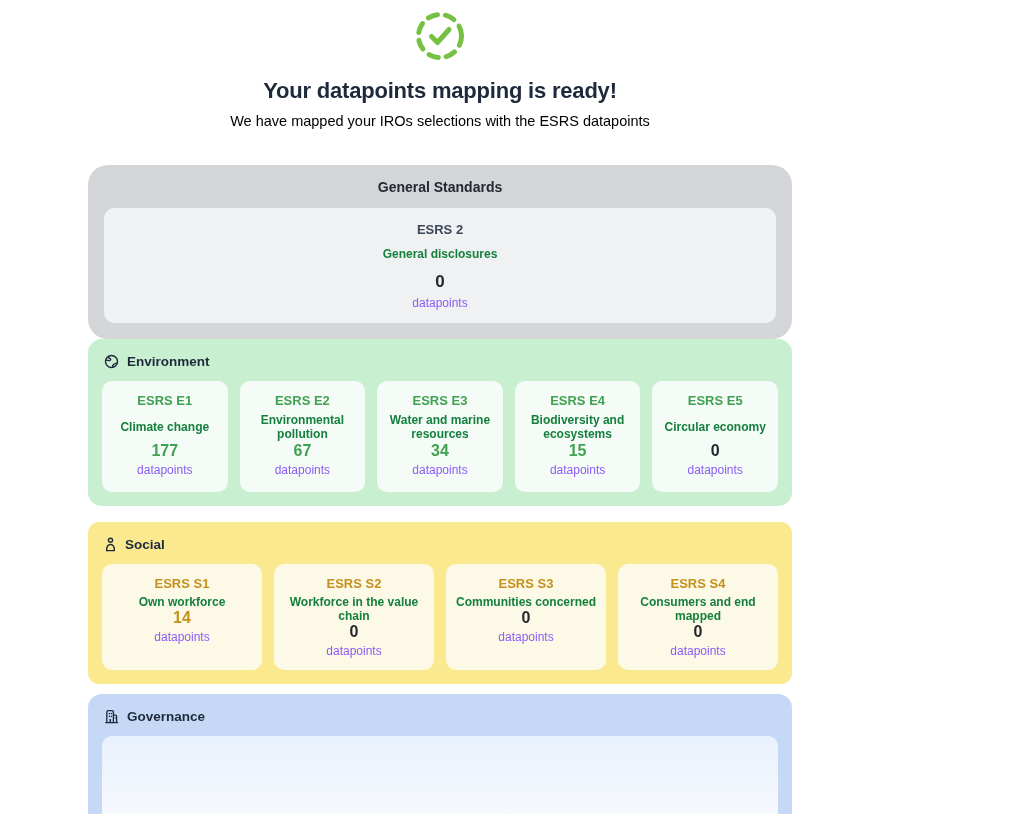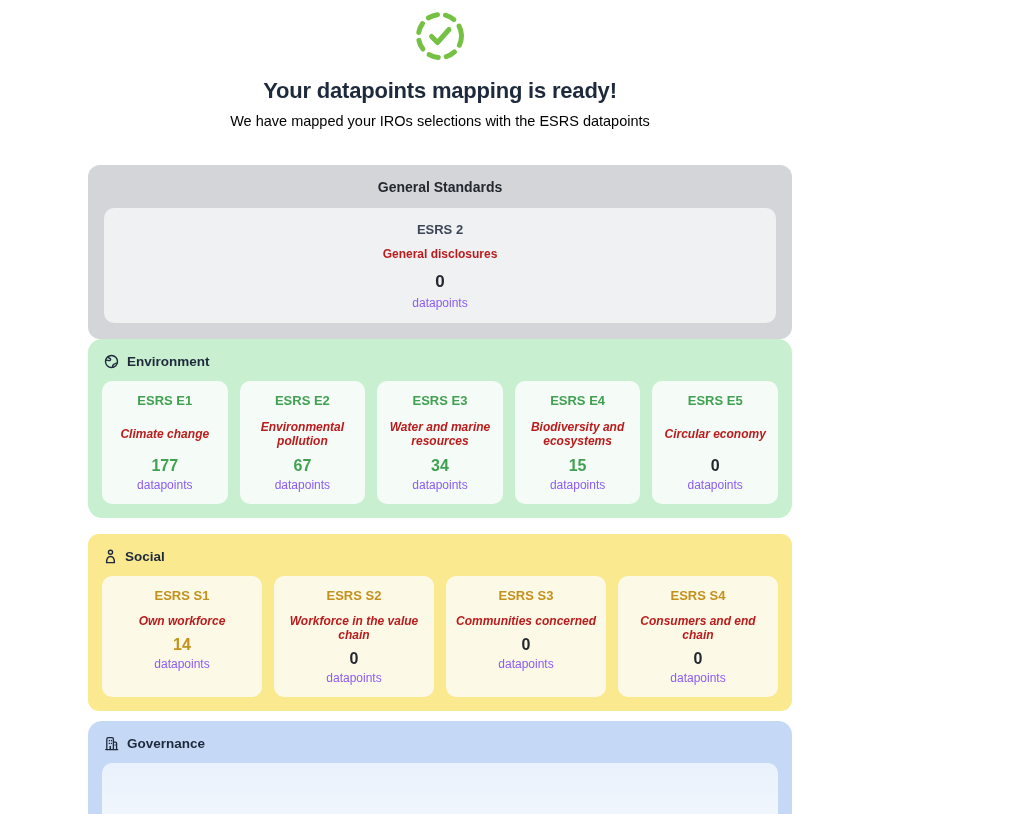--- a/index.html
+++ b/index.html
@@ -18,34 +18,34 @@
     margin-top: 15px; text-align: center;
     font-size: 22px; font-weight: 700; color: #1e2a3b; letter-spacing: -0.2px;
   }
   .page-subtitle {
     margin-top: 9px; text-align: center;
     font-size: 14.5px; color: #000000;
   }
 
   
   .section-gray {
-    margin-top: 36px; background: #d3d5d9; border-radius: 12px;
+    margin-top: 36px; background: #d3d5d9; border-radius: 20px;
     padding: 14px 16px 16px;
   }
   .sec-title-center {
     text-align: center; font-size: 14px; font-weight: 700; color: #23272e;
     margin-bottom: 13px;
   }
   .gray-card {
     background: #f0f1f3; border-radius: 10px; text-align: center;
     padding: 14px 2px 13px;
   }
   .code { font-size: 13px; font-weight: 700; }
   .gray-card .code { color: #3c4656; }
-  .name { font-size: 12px; font-weight: 700; color: #b91c1c; margin-top: 10px; }
+  .name { font-size: 12px; font-weight: 700; color: #15803d; margin-top: 10px; }
   .count { font-size: 17px; font-weight: 700; margin-top: 11px; }
   .gray-card .count { color: #23272e; }
   .unit { font-size: 12px; color: #8b5cf6; margin-top: 4px; }
 
   
   .topic-title {
     text-align: center; font-size: 14px; font-weight: 700; color: #23272e;
     margin-top: 19px; margin-bottom: 11px;
   }
   .section { border-radius: 14px; padding: 13px 14px 14px; margin-bottom: 16px; }
@@ -67,26 +67,26 @@
     display: flex; flex-direction: column; align-items: center;
   }
   .section-env .card    { background: #f5fbf6; min-height: 111px; }
   .section-social .card { background: #fdf9e7; min-height: 102px; }
   .section-gov .card    { background: linear-gradient(180deg, #e9f1fc 0%, #f9fbfe 100%); min-height: 100px; padding-top: 14px; }
 
   .section-env .code,    .section-env .count    { color: #41a152; }
   .section-social .code, .section-social .count { color: #c4911c; }
   .count.zero { color: #23272e; }
 
-  .card .name { margin-top: 11px; line-height: 14px; font-style: italic; }
+  .card .name { margin-top: 4px; line-height: 14px; }
   .section-env .card .name {
     min-height: 30px; display: flex; align-items: center; justify-content: center;
     max-width: 112px;
   }
-  .card .count { margin-top: 8px; font-size: 16px; }
+  .card .count { margin-top: 0; font-size: 16px; }
   .card .unit { margin-top: 3px; }
 </style>
 </head>
 <body>
 
 <div class="page">
   <div class="content">
 
     <div class="check-wrap">
       <svg width="54" height="54" viewBox="0 0 54 54" fill="none">
@@ -174,21 +174,21 @@
           <div class="unit">datapoints</div>
         </div>
         <div class="card">
           <div class="code">ESRS S3</div>
           <div class="name">Communities concerned</div>
           <div class="count zero">0</div>
           <div class="unit">datapoints</div>
         </div>
         <div class="card">
           <div class="code">ESRS S4</div>
-          <div class="name">Consumers and end chain</div>
+          <div class="name">Consumers and end mapped</div>
           <div class="count zero">0</div>
           <div class="unit">datapoints</div>
         </div>
       </div>
     </div>
 
     <div class="section section-gov">
       <div class="sec-head">
         <svg width="15" height="15" viewBox="0 0 16 16" fill="none">
           <path d="M3 14.5 V3.2 C3 2.4 3.6 1.8 4.4 1.8 H8.6 C9.4 1.8 10 2.4 10 3.2 V14.5" stroke="#1e2a3b" stroke-width="1.4" fill="none" stroke-linejoin="round"></path>

